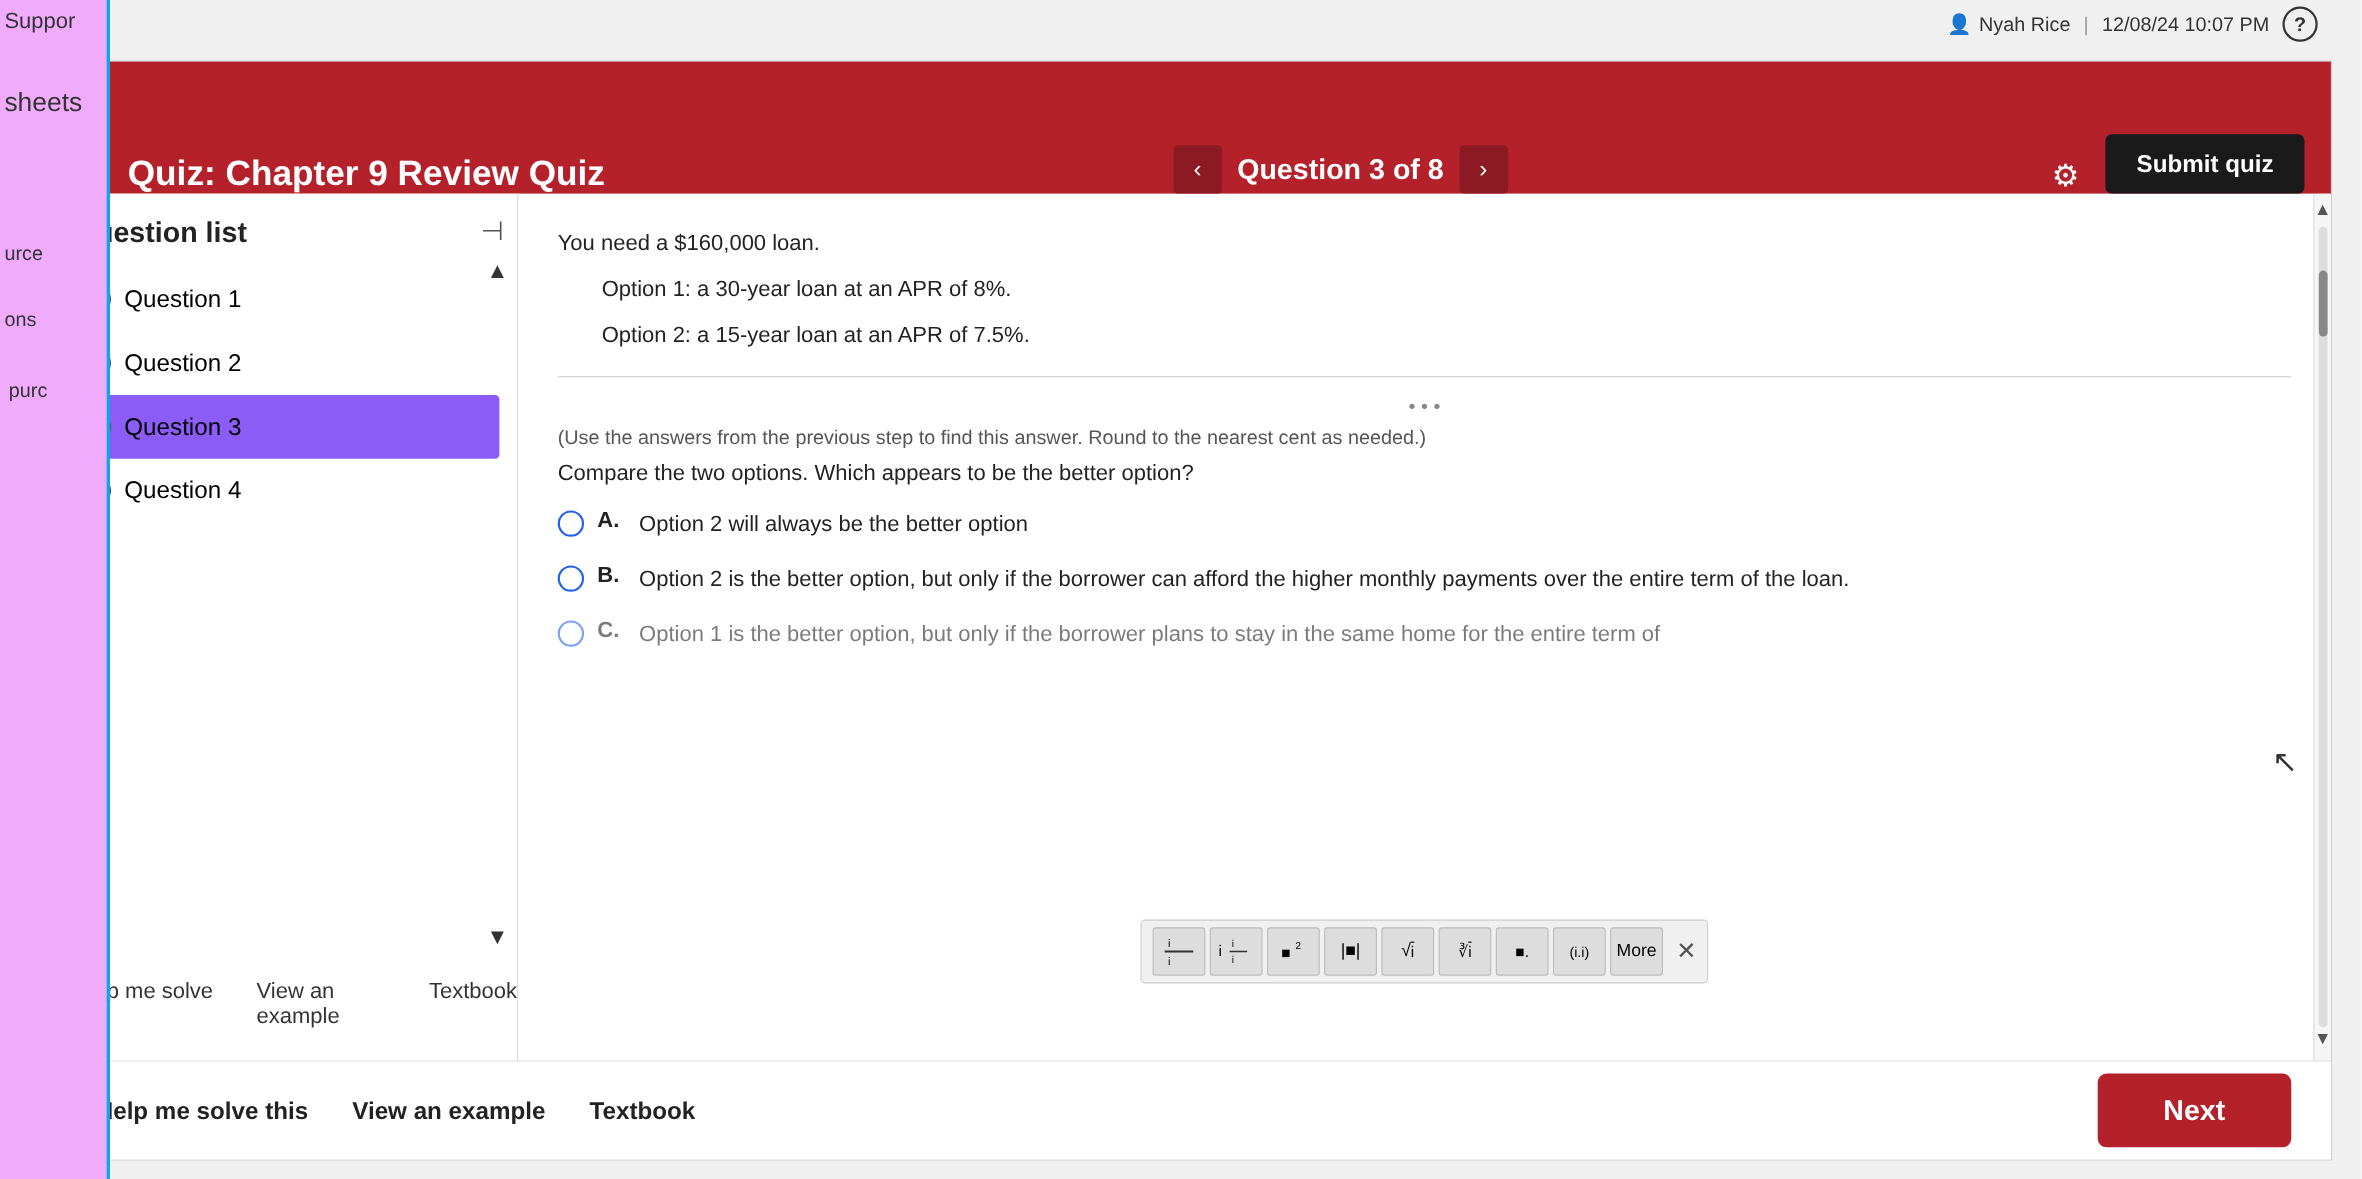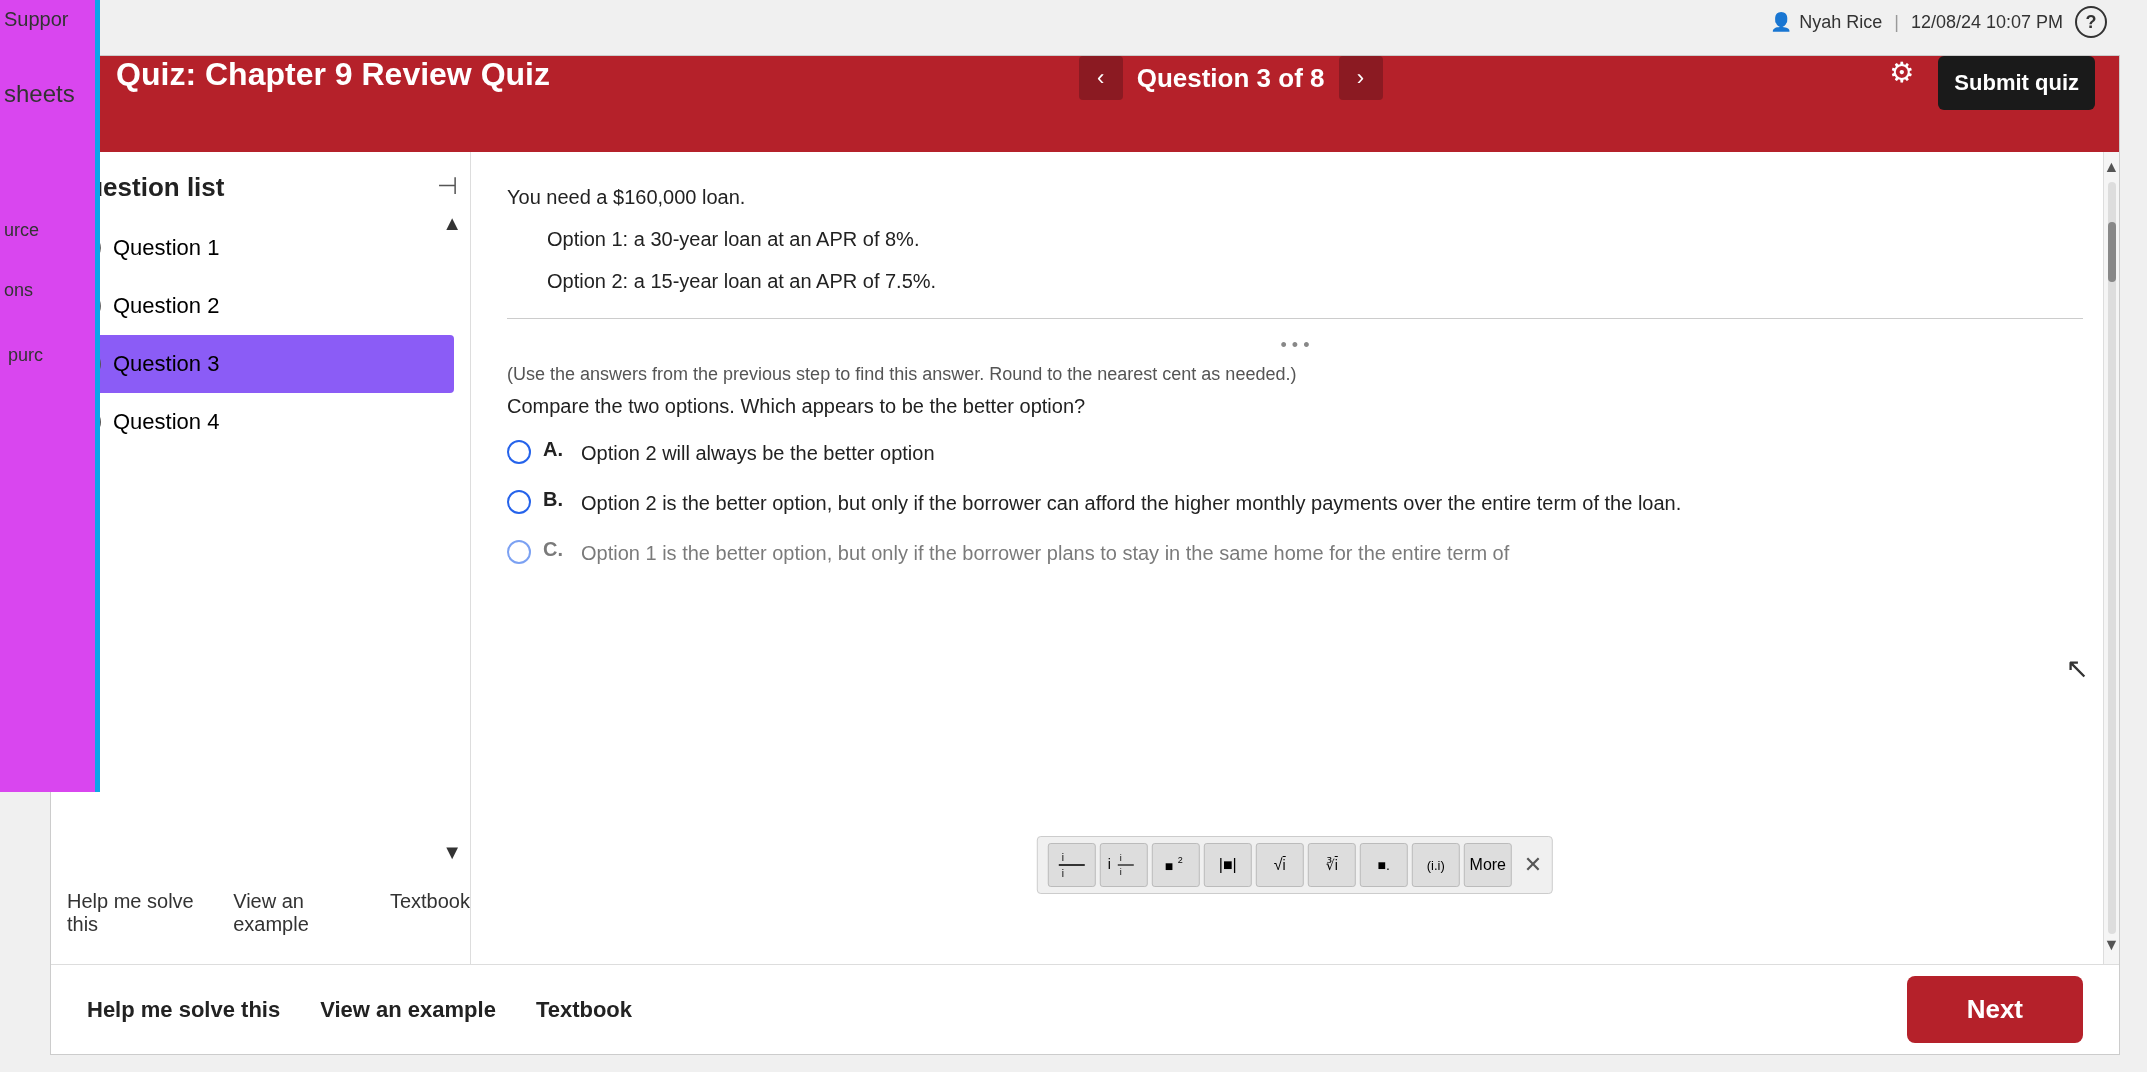--- a/index.html
+++ b/index.html
@@ -18,23 +18,23 @@
       z-index: 10;
     }
     .top-bar .user-info { display: flex; align-items: center; gap: 6px; }
     .top-bar .divider { color: #999; }
 
     
     .left-edge {
       position: absolute;
       left: 0; top: 0;
       width: 100px;
-      height: 792px;
-      background: #d946ef;
-      border-right: 5px solid #0ea5e9;
+      height: 1072px;
+      background: #f0abfc;
+      border-right: 3px solid #0ea5e9;
       z-index: 5;
     }
     .left-edge .support-label {
       position: absolute;
       top: 8px; left: 4px;
       font-size: 20px;
       color: #333;
     }
     .left-edge .sheets-label {
       position: absolute;
@@ -71,23 +71,23 @@
       border: 1px solid #ccc;
       display: flex;
       flex-direction: column;
     }
 
     
     .quiz-header {
       background: #b5212a;
       color: #fff;
       display: flex;
-      align-items: flex-start;
+      align-items: flex-end;
       padding: 0 24px;
-      height: 96px;
+      height: 120px;
       flex-shrink: 0;
     }
     .quiz-header .menu-icon {
       font-size: 28px;
       margin-right: 16px;
       cursor: pointer;
     }
     .quiz-header .quiz-title {
       font-size: 32px;
       font-weight: bold;
@@ -117,21 +117,21 @@
     }
     .quiz-header .quiz-info {
       text-align: left;
       font-size: 18px;
       line-height: 1.5;
     }
     .submit-btn {
       background: #1a1a1a;
       color: #fff;
       border: none;
-      padding: 14px 16px;
+      padding: 14px 28px;
       font-size: 22px;
       font-weight: bold;
       border-radius: 6px;
       cursor: pointer;
       margin-left: 24px;
       white-space: nowrap;
     }
     .settings-icon {
       color: #fff;
       font-size: 28px;

